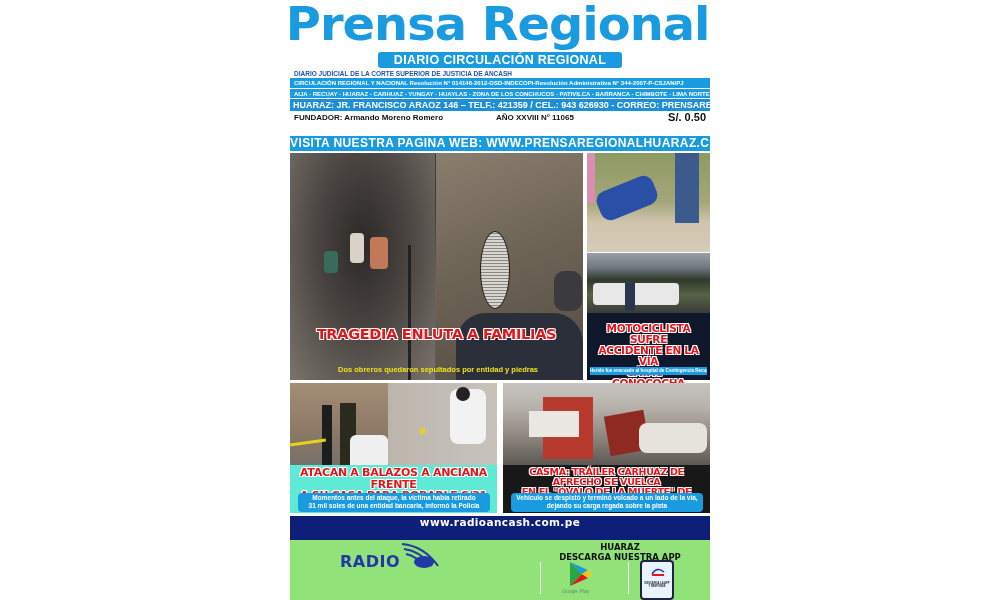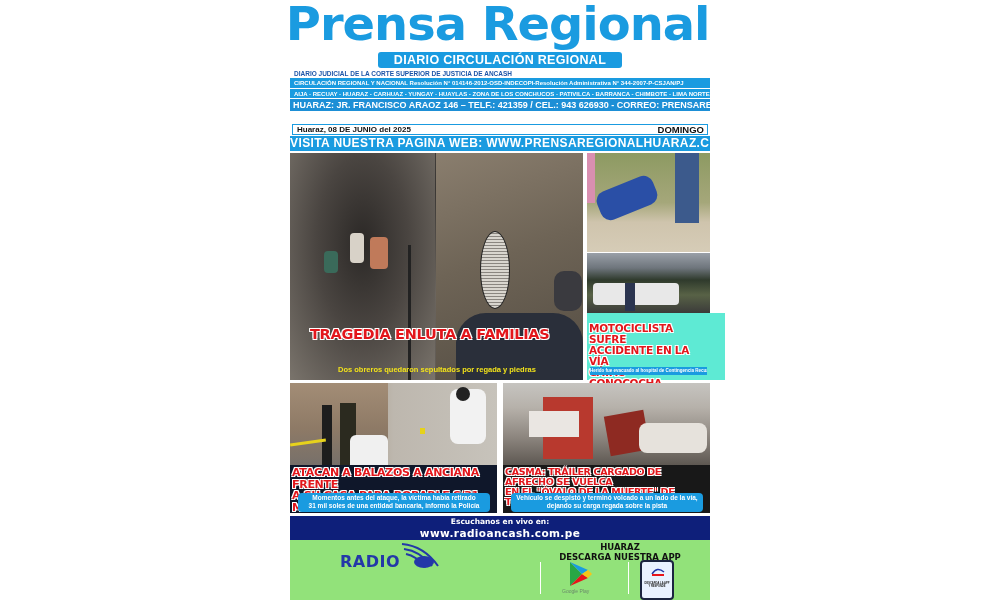--- a/index.html
+++ b/index.html
@@ -20,29 +20,29 @@
   .row-d { position: absolute; left: 2px; top: 124px; width: 416px; height: 11px; border: 1px solid #1a9be0; font-size: 8px; font-weight: 700; color: #111; }
   .row-d .date { position: absolute; left: 4px; top: 0px; }
   .row-d .day { position: absolute; right: 3px; top: -1px; font-size: 9.5px; }
   .bar.web { top: 136px; height: 15px; background: #1a9be0; font-size: 12px; line-height: 15px; text-align: center; letter-spacing: 0.4px; }
   .photo { position: absolute; overflow: hidden; }
   .ph-main { left: 0; top: 153px; width: 293px; height: 227px; background: linear-gradient(135deg, #5a5550 0%, #3a3734 35%, #6b655e 55%, #4c4741 100%); }
   .ph-main .left { position: absolute; left: 0; top: 0; width: 145px; height: 227px; background: radial-gradient(ellipse at 50% 40%, #2b2826 0%, #4a4541 45%, #7a746c 100%); }
   .ph-main .right { position: absolute; left: 146px; top: 0; width: 147px; height: 227px; background: linear-gradient(160deg, #8a7e6e 0%, #6e6456 45%, #534c42 100%); }
   .ph-main .oval { position: absolute; left: 190px; top: 78px; width: 30px; height: 78px; border-radius: 50%; background: repeating-linear-gradient(0deg, #d9d6cf 0px, #d9d6cf 2px, #8a8680 2px, #8a8680 3px); border: 1px solid #222; }
   .worker { position: absolute; border-radius: 4px; }
-  .headline-red { position: absolute; color: #e2161b; font-family: "DejaVu Sans", sans-serif; font-weight: 900; text-align: left; text-shadow: -1px -1px 0 #fff, 1px -1px 0 #fff, -1px 1px 0 #fff, 1px 1px 0 #fff; line-height: 1.05; letter-spacing: -0.3px; }
+  .headline-red { position: absolute; color: #e2161b; font-family: "DejaVu Sans", sans-serif; font-weight: 900; text-align: center; text-shadow: -1px -1px 0 #fff, 1px -1px 0 #fff, -1px 1px 0 #fff, 1px 1px 0 #fff; line-height: 1.05; letter-spacing: -0.3px; }
   .sub-yellow { position: absolute; color: #f2e21a; font-weight: 700; font-size: 7.5px; text-align: center; white-space: nowrap; }
   .ph-moto1 { left: 297px; top: 153px; width: 123px; height: 99px; background: linear-gradient(180deg, #8d9a62 0%, #a5a77a 50%, #cfc4ad 70%, #d6ccb7 100%); }
   .ph-moto2 { left: 297px; top: 253px; width: 123px; height: 60px; background: linear-gradient(180deg, #9aa0a8 0%, #6e757c 25%, #2f3a2c 45%, #586246 70%, #3b3b3a 100%); }
-  .moto-box { position: absolute; left: 297px; top: 313px; width: 138px; height: 67px; background: #5eead4; }
+  .moto-box { position: absolute; left: 297px; top: 313px; width: 123px; height: 67px; background: #0f172a; }
   .moto-sub { position: absolute; left: 300px; top: 367px; width: 117px; height: 8px; background: #1a9be0; color: #fff; font-size: 4.5px; font-weight: 700; text-align: center; line-height: 8px; white-space: nowrap; overflow: hidden; }
   .ph-crime { left: 0; top: 383px; width: 207px; height: 82px; background: linear-gradient(90deg, #8d7a66 0%, #a59580 30%, #bdb7ae 50%, #c7c3bb 100%); }
   .ph-crime .left { position: absolute; left: 0; top: 0; width: 98px; height: 82px; background: linear-gradient(180deg, #a38d76 0%, #8e7a66 55%, #77706a 100%); }
-  .crime-box { position: absolute; left: 0; top: 465px; width: 207px; height: 48px; background: #0f172a; }
+  .crime-box { position: absolute; left: 0; top: 465px; width: 207px; height: 48px; background: #5eead4; }
   .crime-sub { position: absolute; left: 8px; top: 493px; width: 192px; height: 19px; background: #1a9be0; border-radius: 4px; color: #fff; font-size: 6.5px; font-weight: 700; text-align: center; line-height: 8px; padding-top: 1px; }
   .ph-truck { left: 213px; top: 383px; width: 207px; height: 82px; background: linear-gradient(180deg, #c6c4c0 0%, #b6b1aa 30%, #8e8780 65%, #5e5852 100%); }
   .truck-box { position: absolute; left: 213px; top: 465px; width: 207px; height: 48px; background: #181818; }
   .truck-sub { position: absolute; left: 221px; top: 493px; width: 192px; height: 19px; background: #1a9be0; border-radius: 4px; color: #fff; font-size: 6.5px; font-weight: 700; text-align: center; line-height: 8px; padding-top: 1px; }
   .radio-head { position: absolute; left: 0; top: 516px; width: 420px; height: 24px; background: #0e1f7a; color: #fff; text-align: center; font-family: "DejaVu Sans", sans-serif; font-weight: 700; }
   .radio-head .l1 { display: block; font-size: 7.5px; line-height: 10px; padding-top: 1px; }
   .radio-head .l2 { display: block; font-size: 10.5px; line-height: 12px; letter-spacing: 0.4px; }
   .radio-body { position: absolute; left: 0; top: 540px; width: 420px; height: 60px; background: #92e27a; }
   .radio-logo-top { position: absolute; left: 50px; top: 12px; font-family: "DejaVu Sans", sans-serif; font-weight: 900; font-size: 16px; color: #2338a8; letter-spacing: 0.5px; }
   .radio-logo-main { position: absolute; left: 12px; top: 20px; font-family: "DejaVu Sans", sans-serif; font-weight: 900; font-size: 38px; color: #e8141b; letter-spacing: -1px; line-height: 40px; text-shadow: 1px 1px 0 #7a0a0a, -1px -1px 0 #7a0a0a, 1px -1px 0 #7a0a0a, -1px 1px 0 #7a0a0a; }
@@ -59,42 +59,43 @@
 
   <div class="masthead">
     <span class="title">Prensa Regional</span>
   </div>
   <div class="subbanner">DIARIO CIRCULACIÓN REGIONAL</div>
   <div class="judicial">DIARIO JUDICIAL DE LA CORTE SUPERIOR DE JUSTICIA DE ANCASH</div>
   <div class="bar res">CIRCULACIÓN REGIONAL Y NACIONAL Resolución N° 014146-2012-OSD-INDECOPI-Resolución Administrativa N° 344-2007-P-CSJAN/PJ</div>
   <div class="bar cities">AIJA - RECUAY - HUARAZ - CARHUAZ - YUNGAY - HUAYLAS - ZONA DE LOS CONCHUCOS - PATIVILCA - BARRANCA - CHIMBOTE - LIMA NORTE</div>
   <div class="bar contact">HUARAZ: JR. FRANCISCO ARAOZ 146 – TELF.: 421359 / CEL.: 943 626930 - CORREO: PRENSAREGIONAL_1@YAHOO.ES</div>
 
-  <div class="row-d">
-    <span class="date">Huaraz, 08 DE JUNIO del  2025</span>
-    <span class="day">DOMINGO</span>
+  <div class="row-f">
+    <span class="founder">FUNDADOR: Armando Moreno Romero</span>
+    <span class="year">AÑO XXVIII N° 11065</span>
+    <span class="price">S/. 0.50</span>
   </div>
   <div class="bar web">VISITA NUESTRA PAGINA WEB:  WWW.PRENSAREGIONALHUARAZ.COM.PE</div>
 
   <div class="photo ph-main">
     <div class="left">
       <div class="worker" style="left:60px;top:80px;width:14px;height:30px;background:#d8d2c8;"></div>
       <div class="worker" style="left:80px;top:84px;width:18px;height:32px;background:#c07a5a;"></div>
       <div class="worker" style="left:34px;top:98px;width:14px;height:22px;background:#3a6a5a;"></div>
       <div style="position:absolute;left:118px;top:92px;width:3px;height:135px;background:#222;"></div>
     </div>
     <div class="right">
       <div style="position:absolute;left:20px;top:160px;width:127px;height:67px;background:#2a2f3a;border-radius:30px 30px 0 0;"></div>
       <div style="position:absolute;left:118px;top:118px;width:28px;height:40px;background:#3a3a3f;border-radius:10px;"></div>
     </div>
     <div class="oval"></div>
     <div class="headline-red" style="left:20px;top:174px;width:253px;font-size:14.5px;">
       <div>TRAGEDIA ENLUTA A FAMILIAS</div>
     </div>
-    <div class="sub-yellow" style="left:48px;top:212px;width:197px;">Dos obreros quedaron sepultados por regada y piedras</div>
+    <div class="sub-yellow" style="left:48px;top:212px;width:197px;">Dos obreros quedaron sepultados por entidad y piedras</div>
   </div>
 
   <div class="photo ph-moto1">
     <div style="position:absolute;left:10px;top:30px;width:60px;height:30px;background:#2a4fa6;border-radius:10px;transform:rotate(-22deg);"></div>
     <div style="position:absolute;left:88px;top:0;width:24px;height:70px;background:#3c5a8c;"></div>
     <div style="position:absolute;left:0;top:0;width:8px;height:50px;background:#d98fb0;"></div>
   </div>
   <div class="photo ph-moto2">
     <div style="position:absolute;left:6px;top:30px;width:86px;height:22px;background:#e8e8e8;border-radius:4px;"></div>
     <div style="position:absolute;left:38px;top:30px;width:10px;height:28px;background:#2b3550;"></div>
@@ -131,31 +132,30 @@
   </div>
 
   <div class="photo ph-truck">
     <div style="position:absolute;left:40px;top:14px;width:50px;height:62px;background:#b8392e;"></div>
     <div style="position:absolute;left:26px;top:28px;width:50px;height:26px;background:#eae6e2;"></div>
     <div style="position:absolute;left:104px;top:30px;width:40px;height:40px;background:#8e2a22;transform:rotate(-10deg);"></div>
     <div style="position:absolute;left:136px;top:40px;width:68px;height:30px;background:#e6e2dc;border-radius:8px;"></div>
   </div>
   <div class="truck-box">
     <div class="headline-red" style="left:2px;top:2px;width:203px;font-size:9.5px;">
-      <div>CASMA: TRÁILER CARGADO DE AFRECHO SE VUELCA</div>
+      <div>CASMA: TRÁILER CARHUAZ DE AFRECHO SE VUELCA</div>
       <div>EN EL "ÓVALO DE LA MUERTE" DE TORTUGAS</div>
     </div>
   </div>
   <div class="truck-sub">
     <div>Vehículo se despistó y terminó volcado a un lado de la vía,</div>
     <div>dejando su carga regada sobre la pista</div>
   </div>
 
   <div class="radio-head">
-    <span class="l1">Escuchanos en vivo en:</span>
     <span class="l2">www.radioancash.com.pe</span>
   </div>
   <div class="radio-body">
     <svg style="position:absolute;left:92px;top:0;" width="70" height="30">
       <path d="M20 4 Q42 6 56 26" stroke="#2338a8" stroke-width="2" fill="none"></path>
       <path d="M22 9 Q38 11 50 26" stroke="#2338a8" stroke-width="2" fill="none"></path>
       <path d="M24 14 Q34 16 44 27" stroke="#2338a8" stroke-width="2" fill="none"></path>
       <ellipse cx="42" cy="22" rx="10" ry="6" fill="#2338a8"></ellipse>
     </svg>
     <div class="radio-logo-top">RADIO</div>

